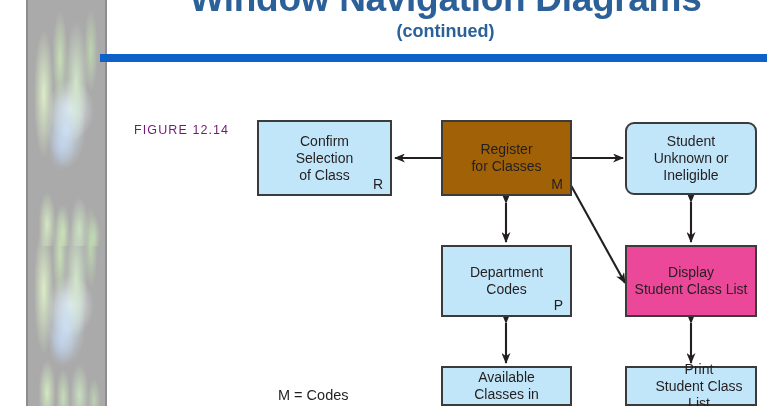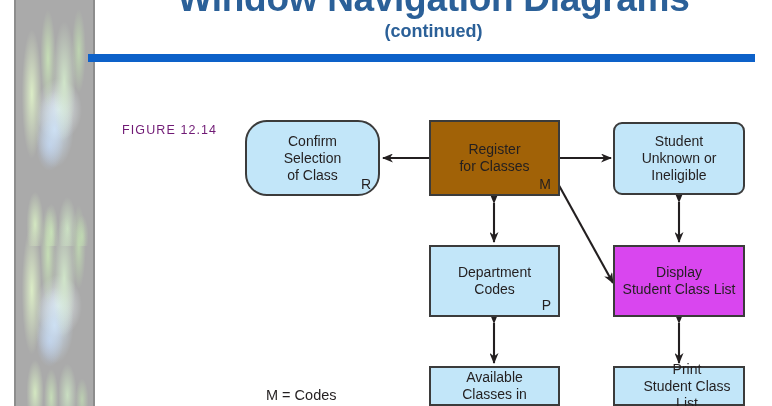--- a/index.html
+++ b/index.html
@@ -2,21 +2,21 @@
 <html><head>
 <meta charset="utf-8">
 <style>
   html,body{margin:0;padding:0;}
   body{
     width:772px;height:406px;overflow:hidden;
     background:#ffffff;
     font-family:"Liberation Sans", sans-serif;
     position:relative;
   }
-  #slide{position:absolute;inset:0;background:#ffffff;}
+  #slide{position:absolute;inset:0;background:#ffffff;margin-left:12px;}
 
   
   #left-strip{
     position:absolute;left:0;top:0;width:95px;height:406px;
     background:#ffffff;
   }
   .strip-gray{
     position:absolute;left:14px;top:0;width:81px;height:406px;
     background:#aaaaaa;
   }
@@ -161,37 +161,37 @@
       <g>
         <line x1="494" y1="323" x2="494" y2="363" stroke="#231f20" stroke-width="2.1" marker-start="url(#ah)" marker-end="url(#ah)"></line>
       </g>
 
       <g>
         <line x1="679" y1="323" x2="679" y2="363" stroke="#231f20" stroke-width="2.1" marker-start="url(#ah)" marker-end="url(#ah)"></line>
       </g>
 
     </svg>
 
-    <div class="node" style="left: 245px; top: 120px; width: 135px; height: 76px; background: rgb(194, 230, 249); border-color: rgb(59, 59, 59); border-radius: 22px;">
+    <div class="node" style="left: 245px; top: 120px; width: 135px; height: 76px; background: rgb(194, 230, 249); border-color: rgb(59, 59, 59);">
       <span class="label">Confirm<br>Selection<br>of Class</span>
       <span class="code">R</span>
     </div>
     <div class="node" style="left: 429px; top: 120px; width: 131px; height: 76px; background: #a16207; border-color: rgb(59, 59, 59);">
       <span class="label">Register<br>for Classes</span>
       <span class="code">M</span>
     </div>
     <div class="node" style="left: 613px; top: 122px; width: 132px; height: 73px; background: rgb(194, 230, 249); border-color: rgb(59, 59, 59); border-radius: 9px;">
       <span class="label">Student<br>Unknown or<br>Ineligible</span>
       <span class="code"></span>
     </div>
     <div class="node" style="left: 429px; top: 245px; width: 131px; height: 72px; background: rgb(194, 230, 249); border-color: rgb(59, 59, 59);">
       <span class="label">Department<br>Codes</span>
       <span class="code">P</span>
     </div>
-    <div class="node" style="left: 613px; top: 245px; width: 132px; height: 72px; background: #d946ef; border-color: rgb(59, 59, 59);">
+    <div class="node" style="left: 613px; top: 245px; width: 132px; height: 72px; background: #ec4899; border-color: rgb(59, 59, 59);">
       <span class="label">Display<br>Student Class List</span>
       <span class="code"></span>
     </div>
     <div class="node" style="left: 429px; top: 366px; width: 131px; height: 40px; background: rgb(194, 230, 249); border-color: rgb(59, 59, 59);">
       <span class="label">Available<br>Classes in</span>
       <span class="code"></span>
     </div>
     <div class="node" style="left: 613px; top: 366px; width: 132px; height: 40px; background: rgb(194, 230, 249); border-color: rgb(59, 59, 59); padding-left: 16px;">
       <span class="label">Print<br>Student Class List</span>
       <span class="code"></span>

